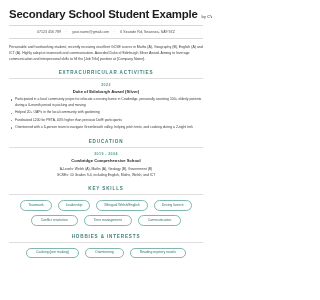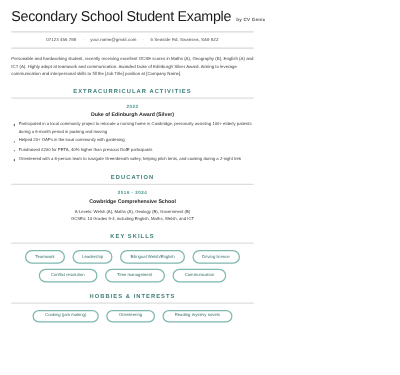--- a/index.html
+++ b/index.html
@@ -11,21 +11,21 @@
     overflow: hidden;
   }
   .page { width: 212px; height: 300px; padding: 8px 9px 0 9px; position: relative; }
 
   
   .header-row {
     display: flex; align-items: baseline; justify-content: space-between;
     gap: 4px;
   }
   .cv-name {
-    font-size: 11.4px; font-weight: normal; letter-spacing: -0.2px;
+    font-size: 11.4px; font-weight: bold; letter-spacing: -0.2px;
     color: #1c1c1c; white-space: nowrap;
   }
   .byline {
     font-size: 3.6px; font-weight: bold; color: #5a5a5a;
     letter-spacing: 0.2px; white-space: nowrap; padding-bottom: 1px;
   }
   .rule {
     height: 1px; background: #d8d8d8; margin: 5px 0 4px 0;
   }
   .contact {

